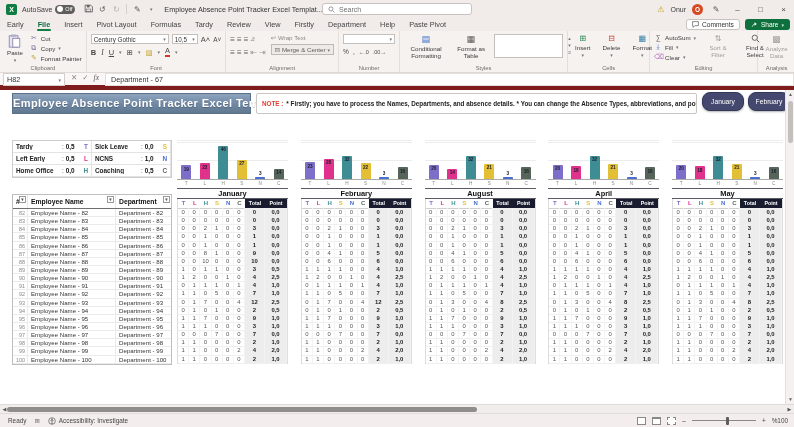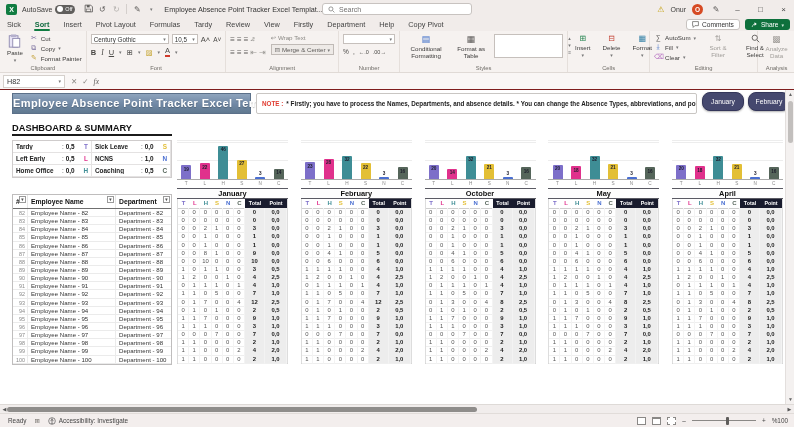--- a/index.html
+++ b/index.html
@@ -45,21 +45,21 @@
   .caret { font-size:5px; color:#777; }
   .alignlines { font-size:8px; color:#5c5a58; letter-spacing:-1px; }
   .wrapbox { font-size:6.2px; color:#8a8884; display:flex; align-items:center; gap:2px; white-space:nowrap; }
   .mergebox { font-size:6.2px; color:#5c5a58; border:1px solid #c0bab6; background:#eeeae7; padding:1px 3px; display:flex; align-items:center; gap:2px; white-space:nowrap; }
   .gallery { width:84px; height:24px; background:#fff; border:1px solid #c6c0bc; position:relative; }
   .gal-arrows { position:absolute; right:-9px; top:0; display:flex; flex-direction:column; font-size:5px; color:#777; line-height:7px; }
   .two-line { text-align:center; line-height:7px; }
   .grayed { color:#a09d99; }
 
   
-  .fbar { position:absolute; left:0; top:73px; width:794px; height:17px; background:#f9f6f5; border-bottom:1px solid #7f1d1d; display:flex; align-items:center; z-index:27; }
+  .fbar { position:absolute; left:0; top:73px; width:794px; height:17px; background:#f9f6f5; border-bottom:5px solid #7f1d1d; display:flex; align-items:flex-start; z-index:27; }
   .namebox { width:62px; height:13px; margin-left:3px; background:#fff; border:1px solid #d5d0cc; font-size:7.2px; color:#333; display:flex; align-items:center; justify-content:space-between; padding:0 3px; }
   .fbtns { display:flex; align-items:center; gap:5px; padding:0 6px; color:#8a8884; font-size:7.5px; }
   .fx { font-style:italic; font-family:"Liberation Serif",serif; color:#5c5a58; }
   .finput { flex:1; height:13px; background:#fff; border:1px solid #e4e0dd; font-size:7.2px; color:#333; display:flex; align-items:center; padding:0 5px; }
 
   
   .sheet { position:absolute; left:0; top:90px; width:794px; height:314px; background:#fff; }
 
   .banner { position:absolute; left:12px; top:3px; width:239px; height:21px; background:linear-gradient(180deg,#8ea4bd 0%,#7088a5 55%,#60798f 100%); border:1px solid #5b7089; color:#fff; font-size:11px; font-weight:bold; letter-spacing:0.4px; text-align:center; line-height:19px; text-shadow:0 1px 1px rgba(0,0,0,0.25); white-space:nowrap; }
   .notebox { position:absolute; left:256px; top:3px; width:441px; height:21px; background:#fff; border:1px solid #c9c6c3; border-radius:2px; display:flex; align-items:center; padding:0 5px; font-size:6.3px; font-weight:bold; color:#222; white-space:nowrap; overflow:hidden; }
@@ -164,32 +164,32 @@
     <span class="avatar">O</span>
     <span class="tb-ico">✎</span>
     <span class="winbtn">–</span>
     <span class="winbtn">□</span>
     <span class="winbtn">×</span>
   </div>
 </div>
 
 <div class="menubar">
   <div style="display:flex;">
-      <div class="mtab">Sick</div>
-      <div class="mtab active">Sort</div>
+      <div class="mtab">Early</div>
+      <div class="mtab active">File</div>
       <div class="mtab">Insert</div>
       <div class="mtab">Pivot Layout</div>
       <div class="mtab">Formulas</div>
       <div class="mtab">Tardy</div>
       <div class="mtab">Review</div>
       <div class="mtab">View</div>
       <div class="mtab">Firstly</div>
       <div class="mtab">Department</div>
       <div class="mtab">Help</div>
-      <div class="mtab">Copy Pivot</div>
+      <div class="mtab">Paste Pivot</div>
     </div>
   <div class="mb-right">
     <span class="comments-btn">
       <svg width="7" height="7" viewBox="0 0 12 12">
           <path d="M1 1h10v7H5l-3 3v-3H1z" fill="none" stroke="#5c5a58" stroke-width="1.2"></path>
         </svg>
       <span>Comments</span>
     </span>
     <span class="share-btn">
       <svg width="7" height="7" viewBox="0 0 12 12">
@@ -391,32 +391,34 @@
 <div class="fbar">
   <div class="namebox">
       <span>H82</span>
       <span class="caret">▾</span>
     </div>
   <div class="fbtns">
     <span>✕</span>
     <span>✓</span>
     <span class="fx">fx</span>
   </div>
+  <div class="finput">
+      <span>Department - 67</span>
+    </div>
 </div>
 
 <div class="sheet">
   <div class="banner">Employee Absence Point Tracker Excel Template</div>
   <div class="notebox">
     <span class="note-prefix">NOTE :</span>
     <span>* Firstly; you have to process the Names, Departments, and absence details. * You can change the Absence Types, abbreviations, and points.</span>
   </div>
   <div class="mbtn jan">January</div>
   <div class="mbtn feb">February</div>
 
-  <div class="dashtitle">DASHBOARD &amp; SUMMARY</div>
 
   <div class="sumgrid">
       <div class="sum-cell">
         <span class="sum-label">Tardy</span>
         <span class="sum-colon">:</span>
         <span class="sum-val">0,5</span>
         <span class="sum-abbr" style="color: rgb(125, 111, 201);">T</span>
       </div>
       <div class="sum-cell">
         <span class="sum-label">Left Early</span>
@@ -1077,21 +1079,21 @@
           </div>
         </div>
         <div class="maxis">
           <span class="axl">T</span>
           <span class="axl">L</span>
           <span class="axl">H</span>
           <span class="axl">S</span>
           <span class="axl">N</span>
           <span class="axl">C</span>
         </div>
-        <div class="mtitle">October</div>
+        <div class="mtitle">August</div>
         <div class="mhead">
           <span class="mhc" style="color: rgb(125, 111, 201);">T</span>
           <span class="mhc" style="color: rgb(224, 49, 140);">L</span>
           <span class="mhc" style="color: rgb(62, 141, 149);">H</span>
           <span class="mhc" style="color: rgb(227, 191, 53);">S</span>
           <span class="mhc" style="color: rgb(74, 111, 209);">N</span>
           <span class="mhc" style="color: rgb(85, 101, 90);">C</span>
           <span class="mhc dark">Total</span>
           <span class="mhc dark">Point</span>
         </div>
@@ -1318,21 +1320,21 @@
           </div>
         </div>
         <div class="maxis">
           <span class="axl">T</span>
           <span class="axl">L</span>
           <span class="axl">H</span>
           <span class="axl">S</span>
           <span class="axl">N</span>
           <span class="axl">C</span>
         </div>
-        <div class="mtitle">May</div>
+        <div class="mtitle">April</div>
         <div class="mhead">
           <span class="mhc" style="color: rgb(125, 111, 201);">T</span>
           <span class="mhc" style="color: rgb(224, 49, 140);">L</span>
           <span class="mhc" style="color: rgb(62, 141, 149);">H</span>
           <span class="mhc" style="color: rgb(227, 191, 53);">S</span>
           <span class="mhc" style="color: rgb(74, 111, 209);">N</span>
           <span class="mhc" style="color: rgb(85, 101, 90);">C</span>
           <span class="mhc dark">Total</span>
           <span class="mhc dark">Point</span>
         </div>
@@ -1559,21 +1561,21 @@
           </div>
         </div>
         <div class="maxis">
           <span class="axl">T</span>
           <span class="axl">L</span>
           <span class="axl">H</span>
           <span class="axl">S</span>
           <span class="axl">N</span>
           <span class="axl">C</span>
         </div>
-        <div class="mtitle">April</div>
+        <div class="mtitle">May</div>
         <div class="mhead">
           <span class="mhc" style="color: rgb(125, 111, 201);">T</span>
           <span class="mhc" style="color: rgb(224, 49, 140);">L</span>
           <span class="mhc" style="color: rgb(62, 141, 149);">H</span>
           <span class="mhc" style="color: rgb(227, 191, 53);">S</span>
           <span class="mhc" style="color: rgb(74, 111, 209);">N</span>
           <span class="mhc" style="color: rgb(85, 101, 90);">C</span>
           <span class="mhc dark">Total</span>
           <span class="mhc dark">Point</span>
         </div>

